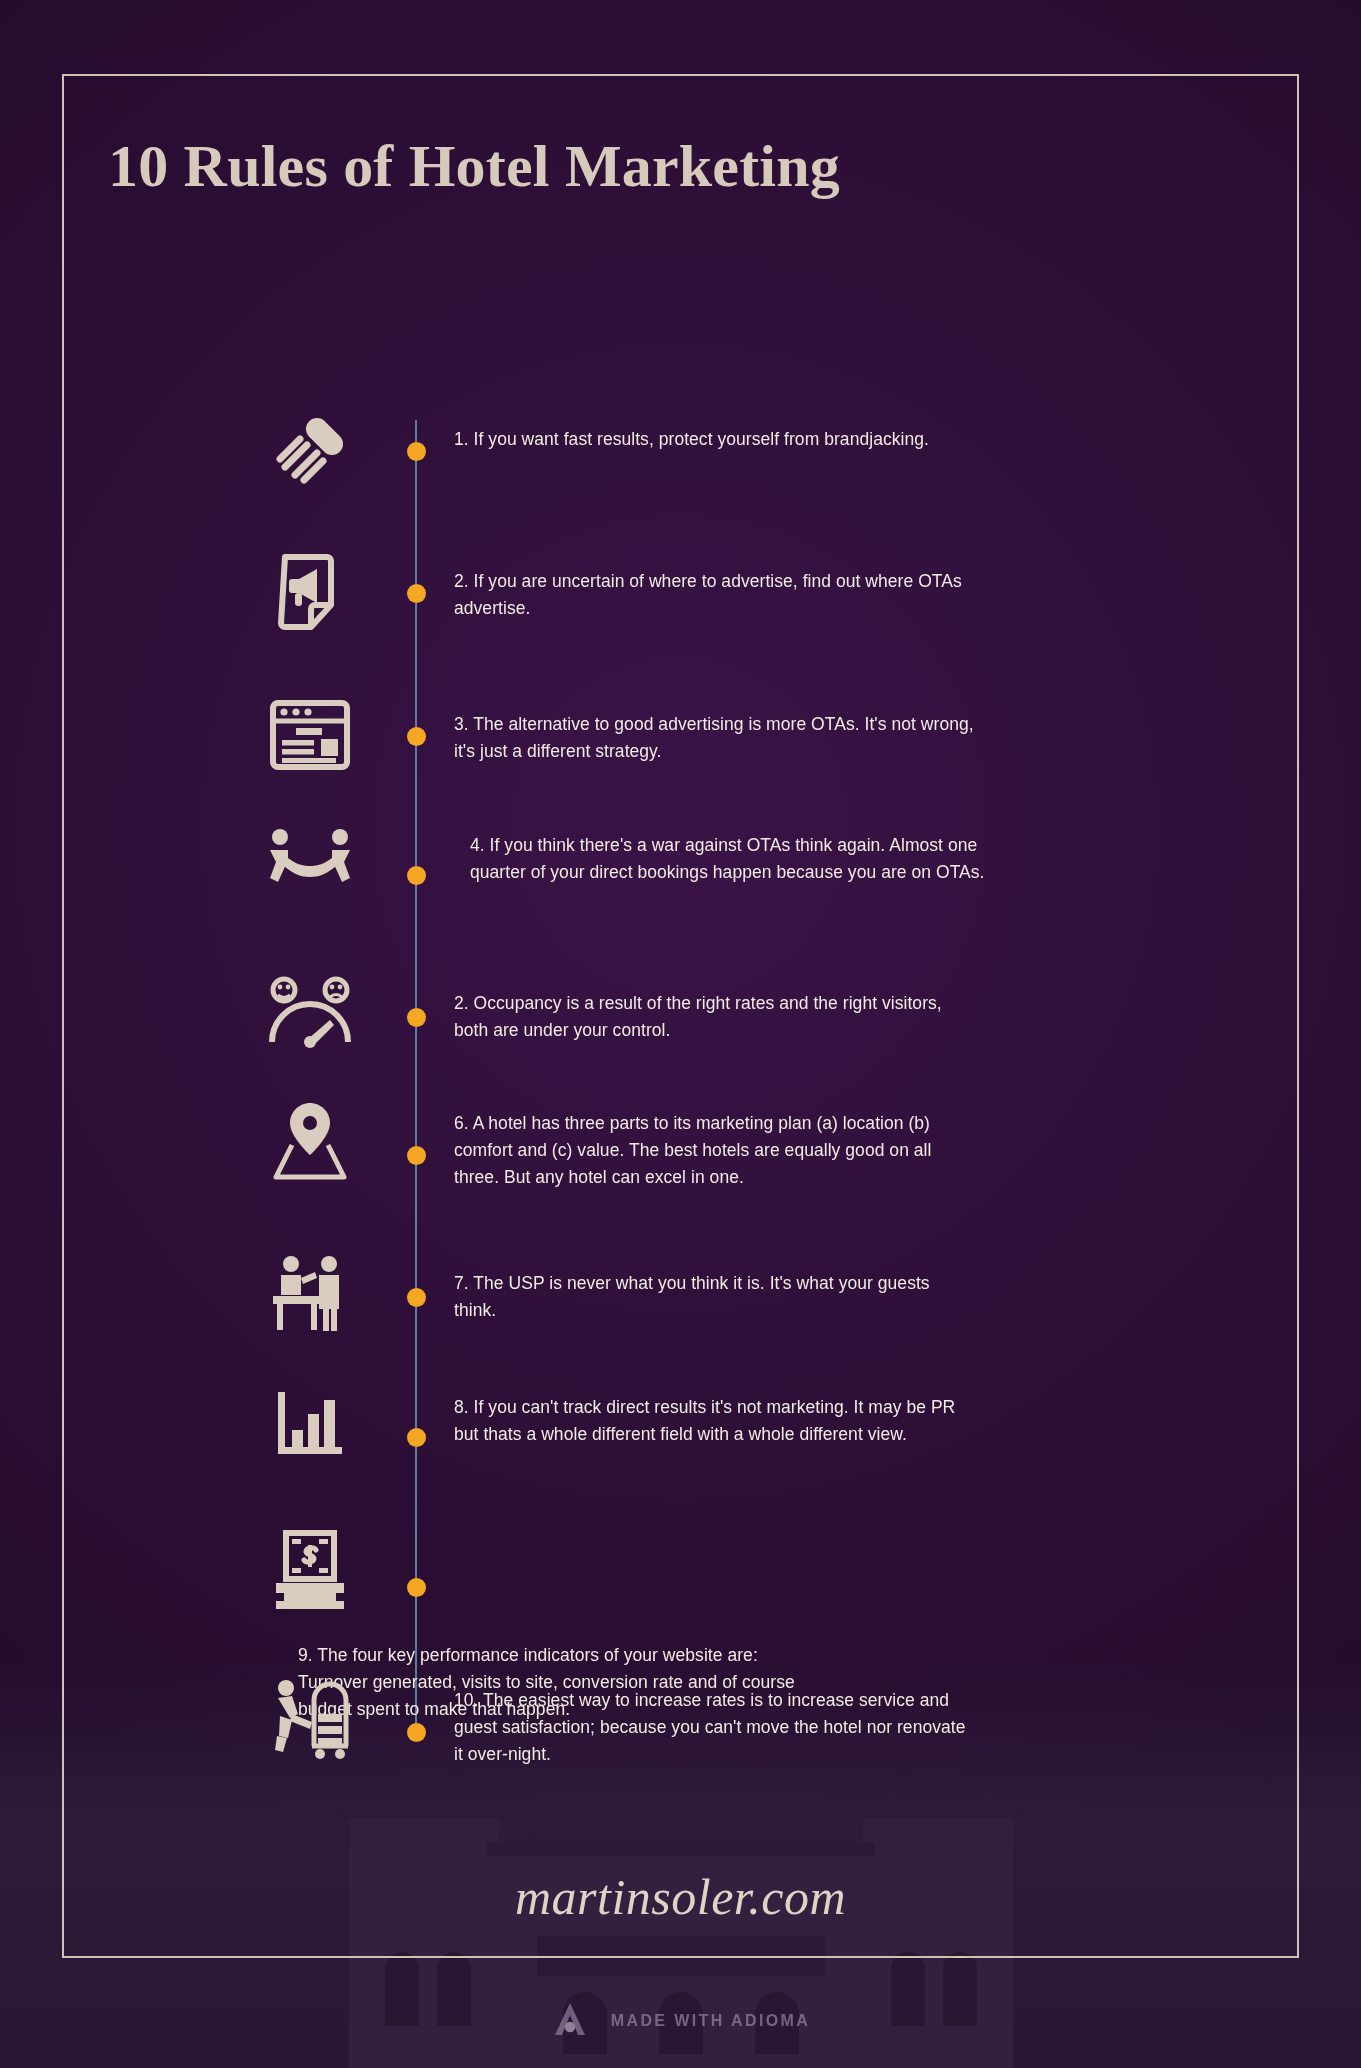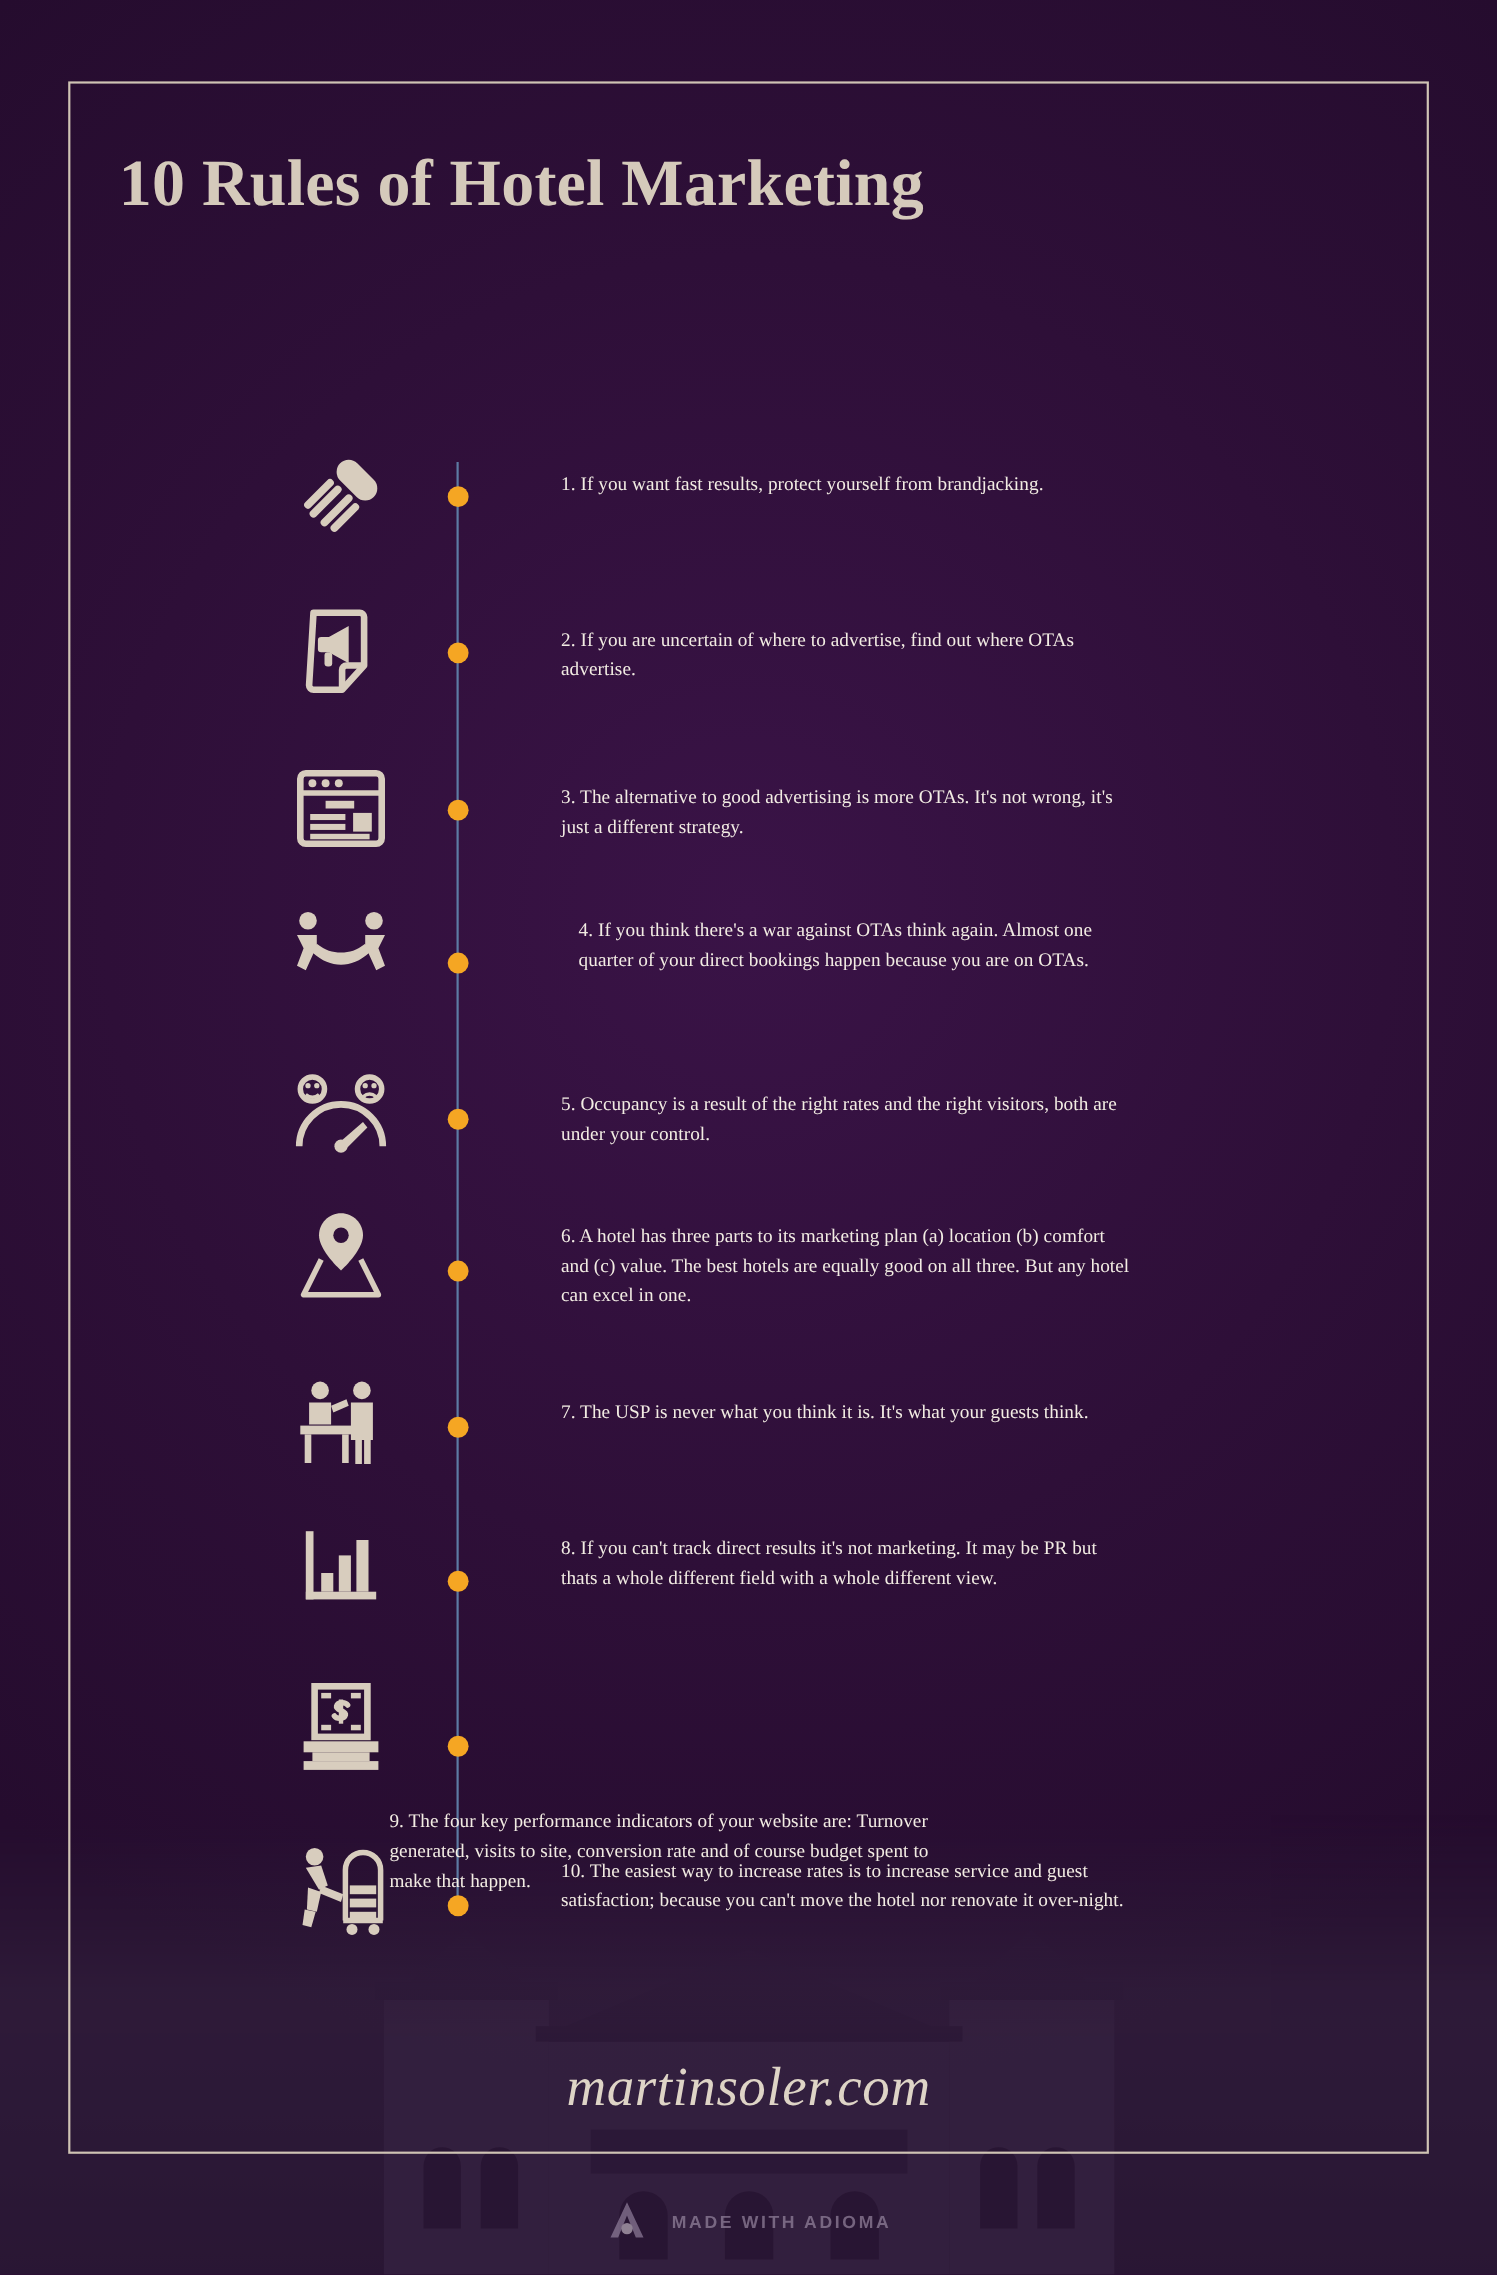--- a/index.html
+++ b/index.html
@@ -124,27 +124,27 @@
   .rule-dot {
     position: absolute;
     left: 157px;
     width: 19px;
     height: 19px;
     border-radius: 50%;
     background: #f5a623;
   }
 
   .rule-text {
-    margin-left: 104px;
+    margin-left: 48px;
     width: 520px;
     color: #f2ece3;
     font-size: 17.5px;
     line-height: 27px;
     letter-spacing: 0.05px;
-    font-family: Liberation Serif, serif;
+    font-family: Liberation Sans, sans-serif;
   }
 
   
   .signature {
     position: absolute;
     left: 0;
     top: 1868px;
     width: 1361px;
     text-align: center;
     font-family: "Liberation Serif", "DejaVu Serif", serif;
@@ -306,21 +306,21 @@
               <circle cx="68" cy="11" r="2.4"></circle>
               <circle cx="76" cy="11" r="2.4"></circle>
               <path d="M14 19 q6 5 12 0" fill="none" stroke="#d8cdbe" stroke-width="3"></path>
               <path d="M66 21 q6 -5 12 0" fill="none" stroke="#d8cdbe" stroke-width="3"></path>
               <circle cx="46" cy="66" r="6"></circle>
               <path d="M44 63 L66 44 l4 5 -20 20 z"></path>
             </g>
           </svg>
         </div>
         <div class="rule-dot" style="top:46px;"></div>
-        <div class="rule-text" style="padding-top:28px;">5. Occupancy is a result of the right rates and the right visitors, both are under your control.</div>
+        <div class="rule-text" style="padding-top:28px;">2. Occupancy is a result of the right rates and the right visitors, both are under your control.</div>
       </div>
 
       <div class="rule-row" style="top:1088px;">
         <div class="rule-icon">
           <svg width="80" height="82" viewBox="0 0 80 82">
             <path d="M40 4 c-11 0 -20 9 -20 20 c0 14 20 32 20 32 s20 -18 20 -32 c0 -11 -9 -20 -20 -20 z" fill="#d8cdbe"></path>
             <circle cx="40" cy="24" r="7" fill="#30103a"></circle>
             <path d="M22 46 L6 78 H74 L58 46" fill="none" stroke="#d8cdbe" stroke-width="5" stroke-linejoin="round"></path>
           </svg>
         </div>

